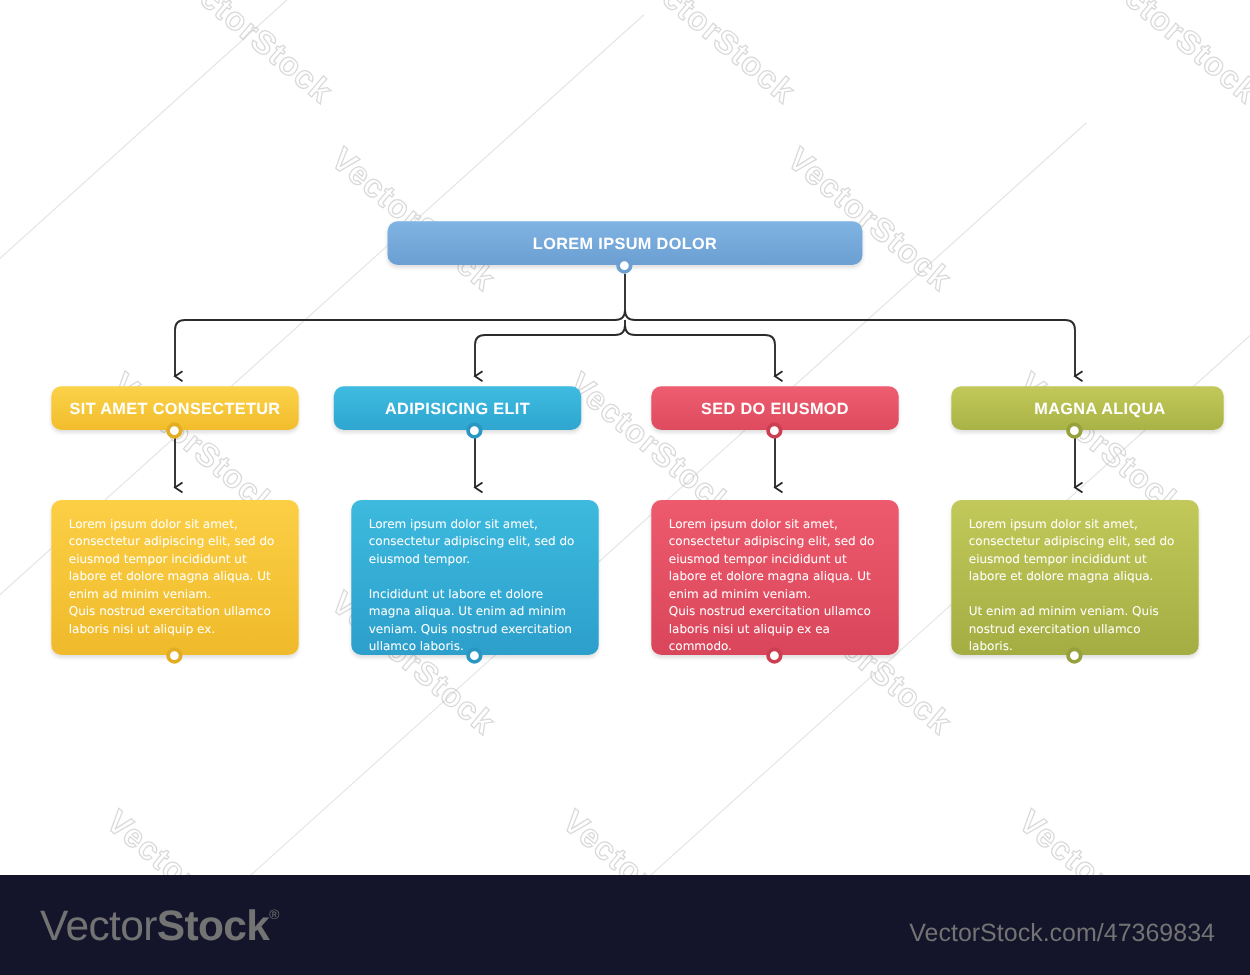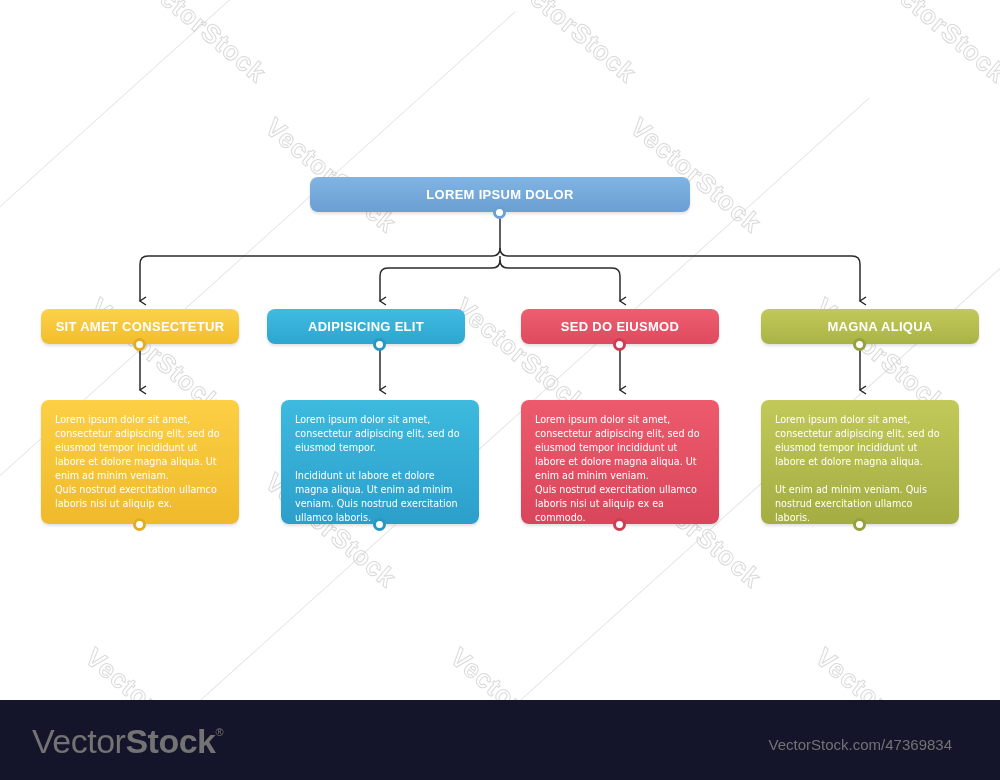--- a/index.html
+++ b/index.html
@@ -12,21 +12,21 @@
   .title-box{display:flex;align-items:center;justify-content:center;font-weight:bold;font-size:13px;letter-spacing:0.3px;}
   .text-box{font-size:9.6px;line-height:14px;padding:13px 14px;box-sizing:border-box;font-family:"DejaVu Sans",sans-serif;}
   .text-box p{margin:0;}
   .text-box p + p.gap{margin-top:14px;}
   .dot{position:absolute;width:13px;height:13px;border-radius:50%;background:#fff;box-sizing:border-box;border:3px solid;}
   .footer{position:absolute;left:0;top:700px;width:1000px;height:80px;background:#14152a;color:#737373;}
   .logo{position:absolute;left:32px;top:22px;font-size:34px;font-family:"Liberation Sans",sans-serif;letter-spacing:-0.5px;}
   .logo .light{font-weight:normal;}
   .logo .bold{font-weight:bold;}
   .logo sup{font-size:11px;vertical-align:top;position:relative;top:4px;}
-  .ref{position:absolute;right:48px;top:36px;font-size:15px;}
+  .ref{position:absolute;right:28px;top:36px;font-size:20px;}
 </style>
 </head>
 <body>
 
 <div class="canvas">
 
   <div class="wm-line" style="left:-50px;top:520px;width:760px;transform:rotate(-42deg);"></div>
   <div class="wm-line" style="left:200px;top:700px;width:900px;transform:rotate(-42deg);"></div>
   <div class="wm-line" style="left:520px;top:700px;width:700px;transform:rotate(-42deg);"></div>
   <div class="wm-line" style="left:-60px;top:260px;width:400px;transform:rotate(-42deg);"></div>

